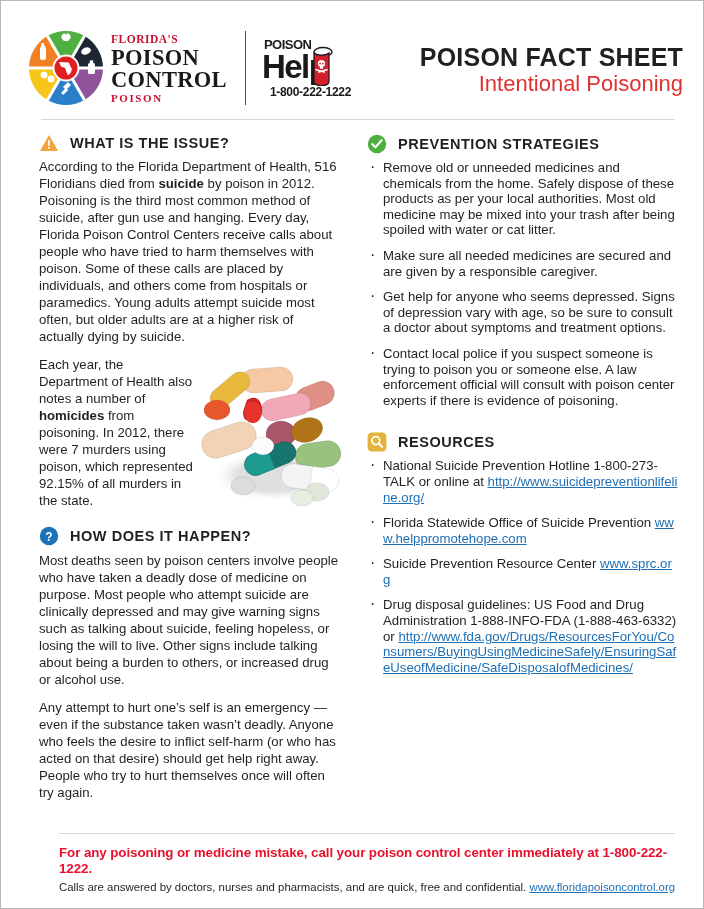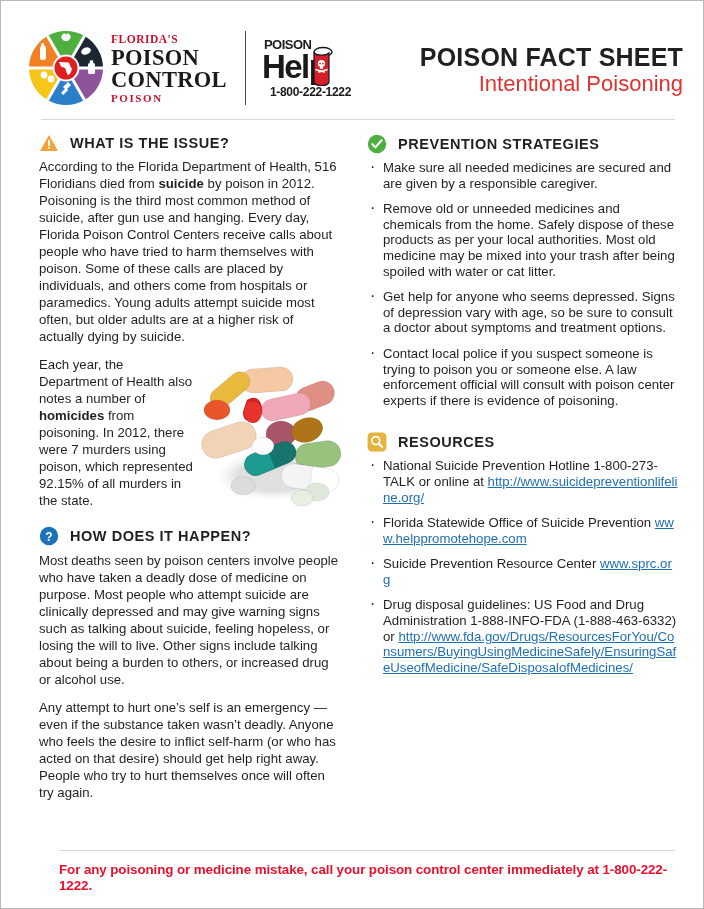--- a/index.html
+++ b/index.html
@@ -400,22 +400,22 @@
 
       <div class="sec-head">
         <svg class="ico" width="20" height="20" viewBox="0 0 20 20">
           <circle cx="10" cy="10" r="9.2" fill="#4caf3e"></circle>
           <path d="M5.4,10.2 L8.4,13.4 L14.6,6.2" stroke="#ffffff" stroke-width="2.1" fill="none" stroke-linecap="round" stroke-linejoin="round"></path>
         </svg>
         <span class="label">PREVENTION STRATEGIES</span>
       </div>
 
       <ul class="bullets">
+        <li>Remove old or unneeded medicines and chemicals from the home. Safely dispose of these products as per your local authorities. Most old medicine may be mixed into your trash after being spoiled with water or cat litter.</li>
         <li>Make sure all needed medicines are secured and are given by a responsible caregiver.</li>
-        <li>Remove old or unneeded medicines and chemicals from the home. Safely dispose of these products as per your local authorities. Most old medicine may be mixed into your trash after being spoiled with water or cat litter.</li>
         <li>Get help for anyone who seems depressed. Signs of depression vary with age, so be sure to consult a doctor about symptoms and treatment options.</li>
         <li>Contact local police if you suspect someone is trying to poison you or someone else. A law enforcement official will consult with poison center experts if there is evidence of poisoning.</li>
       </ul>
 
       <div class="res-gap"></div>
 
       <div class="sec-head">
         <svg class="ico" width="20" height="20" viewBox="0 0 20 20">
           <rect x="0.6" y="0.6" width="18.8" height="18.8" rx="4.2" fill="#e3b33b"></rect>
           <circle cx="8.8" cy="8.6" r="4" fill="none" stroke="#ffffff" stroke-width="1.7"></circle>
@@ -429,15 +429,16 @@
         <li><span>Florida Statewide Office of Suicide Prevention </span><a class="link" href="#">www.helppromotehope.com</a></li>
         <li><span>Suicide Prevention Resource Center </span><a class="link" href="#">www.sprc.org</a></li>
         <li><span>Drug disposal guidelines: US Food and Drug Administration 1-888-INFO-FDA (1-888-463-6332) or </span><a class="link" href="#">http://www.fda.gov/Drugs/ResourcesForYou/Consumers/BuyingUsingMedicineSafely/EnsuringSafeUseofMedicine/SafeDisposalofMedicines/</a></li>
       </ul>
     </div>
   </div>
 
   <div class="footer">
     <div class="hrule2"></div>
     <div class="foot-1">For any poisoning or medicine mistake, call your poison control center immediately at 1-800-222-1222.</div>
+    <div class="foot-2"><span>Calls are answered by doctors, nurses and pharmacists, and are quick, free and confidential. </span><a class="link" href="#">www.floridapoisoncontrol.org</a></div>
   </div>
 
 </div>
 
 </body></html>

